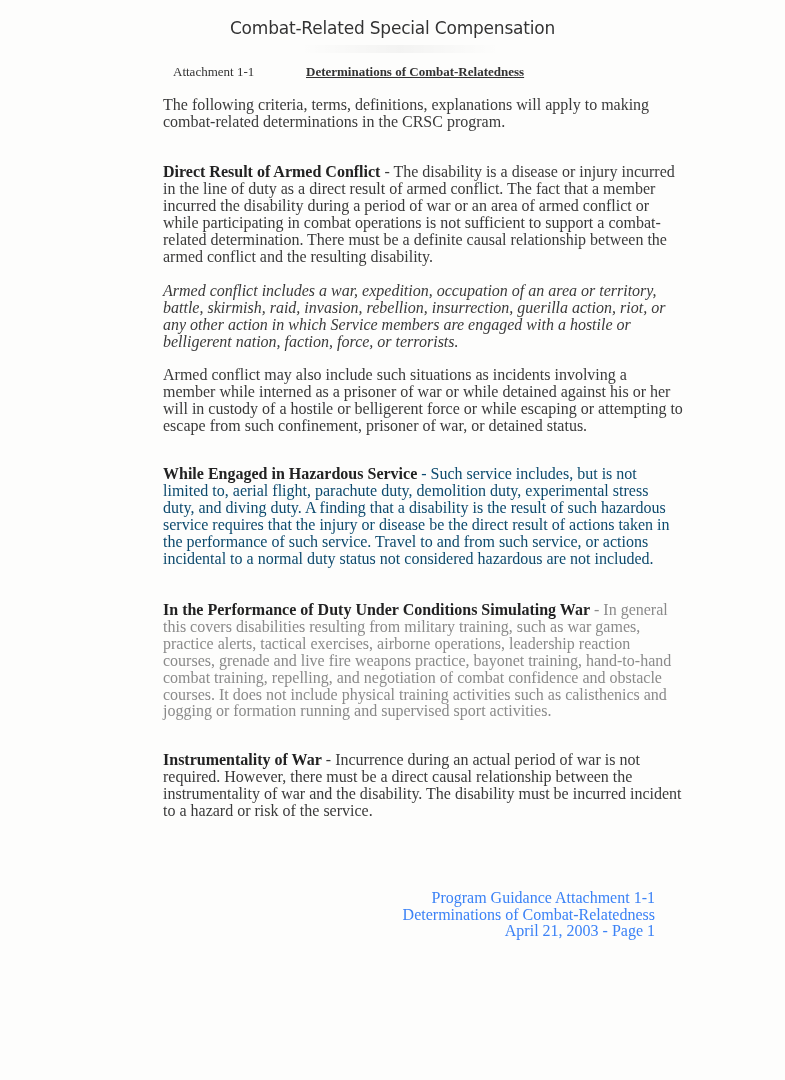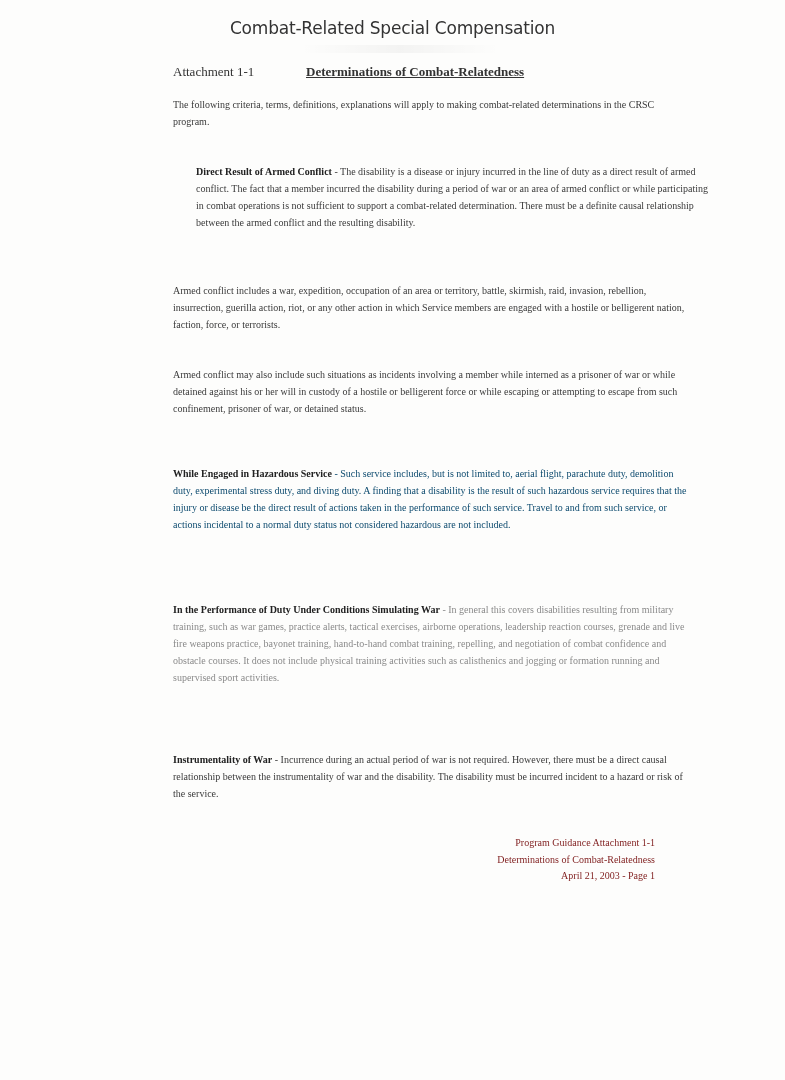--- a/index.html
+++ b/index.html
@@ -14,47 +14,47 @@
   }
   .ghost {
     position: absolute; left: 300px; top: 45px; width: 200px; height: 8px;
     background: linear-gradient(90deg, rgba(0,0,0,0), rgba(0,0,0,0.04), rgba(0,0,0,0));
   }
   .attach {
     position: absolute; left: 173px; top: 64px; font-size: 13px; font-weight: bold; color: #333; text-decoration: underline;
   }
   .attach .num { font-weight: normal; display: inline-block; width: 133px; }
   .para {
-    position: absolute; left: 173px; width: 520px; font-size: 10px; line-height: 16.9px; color: #3a3a3a;
+    position: absolute; left: 163px; width: 520px; font-size: 16px; line-height: 16.9px; color: #3a3a3a;
   }
   .para b { color: #222; }
   .light { color: #0c4a6e; }
   .lighter { color: #8a8a8a; margin-top: 30px; }
   .footer {
-    position: absolute; right: 130px; top: 835px; text-align: right; font-size: 10px; line-height: 16.5px; color: #7f1d1d;
+    position: absolute; right: 130px; top: 890px; text-align: right; font-size: 16px; line-height: 16.5px; color: #3b82f6;
   }
 </style>
 </head>
 <body>
 
 <div>
   <div class="page-title">Combat-Related Special Compensation</div>
   <div class="ghost"></div>
 
   <div class="attach">
     <span class="num">Attachment 1-1</span><span>Determinations of Combat-Relatedness</span>
   </div>
 
   <div class="para" style="top:97px;">The following criteria, terms, definitions, explanations will apply to making combat-related determinations in the CRSC program.</div>
 
-  <div class="para" style="top:164px;margin-left:23px;">
+  <div class="para" style="top:164px;">
     <b>Direct Result of Armed Conflict</b><span> - The disability is a disease or injury incurred in the line of duty as a direct result of armed conflict.  The fact that a member incurred the disability during a period of war or an area of armed conflict or while participating in combat operations is not sufficient to support a combat-related determination.  There must be a definite causal relationship between the armed conflict and the resulting disability.</span>
   </div>
 
-  <div class="para" style="top:283px;">
+  <div class="para" style="top:283px;font-style:italic;">
     <span>Armed conflict includes a war, expedition, occupation of an area or territory, battle, skirmish, raid, invasion, rebellion, insurrection, guerilla action, riot, or any other action in which Service members are engaged with a hostile or belligerent nation, faction, force, or terrorists.</span>
   </div>
 
   <div class="para" style="top:367px;">
     <span>Armed conflict may also include such situations as incidents involving a member while interned as a prisoner of war or while detained against his or her will in custody of a hostile or belligerent force or while escaping or attempting to escape from such confinement, prisoner of war, or detained status.</span>
   </div>
 
   <div class="para" style="top:466px;">
     <b>While Engaged in Hazardous Service</b><span class="light"> - Such service includes, but is not limited to, aerial flight, parachute duty, demolition duty, experimental stress duty, and diving duty.  A finding that a disability is the result of such hazardous service requires that the injury or disease be the direct result of actions taken in the performance of such service.  Travel to and from such service, or actions incidental to a normal duty status not considered hazardous are not included.</span>
   </div>

